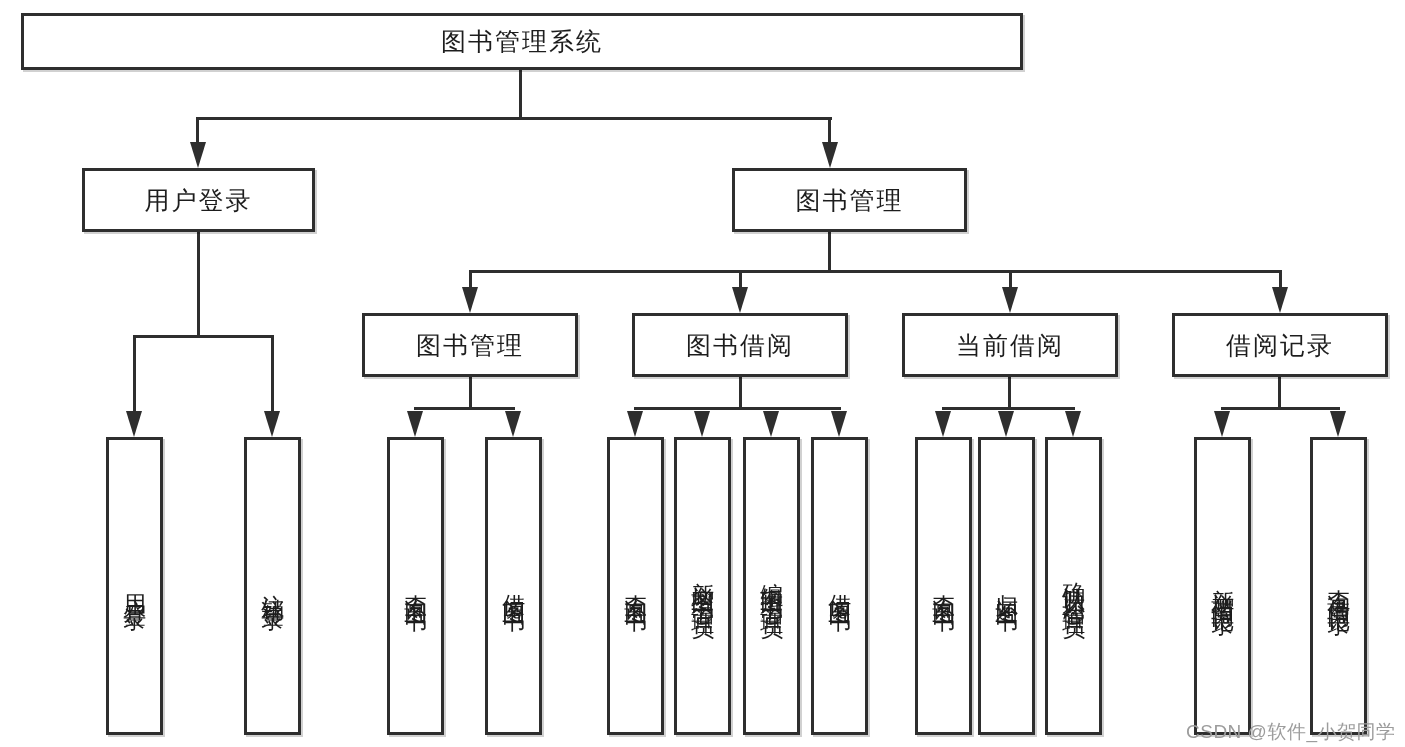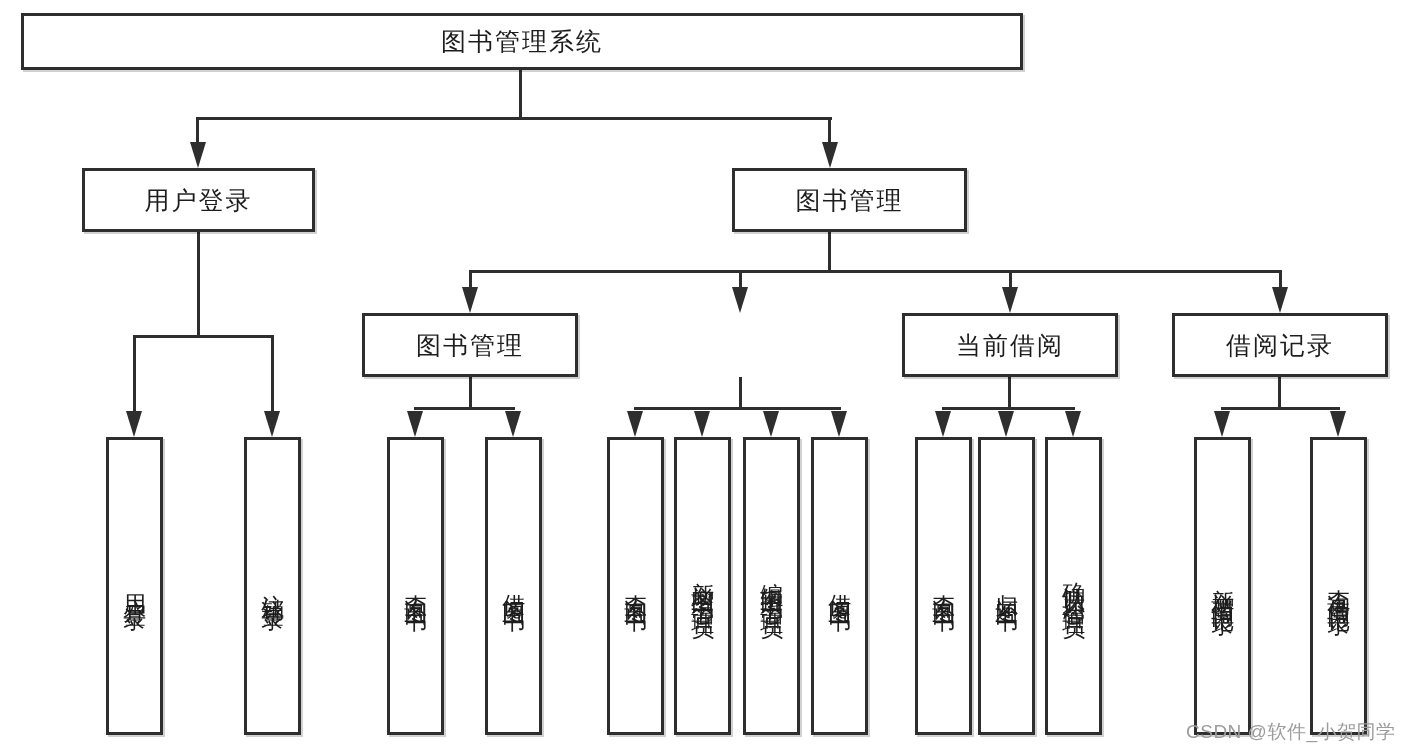--- a/index.html
+++ b/index.html
@@ -94,20 +94,23 @@
   <div class="vl" style="left:739px;top:270px;height:18px"></div>
   <div class="ar" style="left:732px;top:287px"></div>
   <div class="vl" style="left:1009px;top:270px;height:18px"></div>
   <div class="ar" style="left:1002px;top:287px"></div>
   <div class="vl" style="left:1279px;top:270px;height:18px"></div>
   <div class="ar" style="left:1272px;top:287px"></div>
 
   <div class="box" style="left:362px;top:313px;width:216px;height:64px">
     <span class="lbl">图书管理</span>
   </div>
+  <div class="box" style="left:632px;top:313px;width:216px;height:64px">
+    <span class="lbl">图书借阅</span>
+  </div>
   <div class="box" style="left:1172px;top:313px;width:216px;height:64px">
     <span class="lbl">借阅记录</span>
   </div>
   <div class="box" style="left:902px;top:313px;width:216px;height:64px">
     <span class="lbl">当前借阅</span>
   </div>
 
   <div class="vl" style="left:469px;top:377px;height:31px"></div>
   <div class="hl" style="left:414px;top:407px;width:101px"></div>
   <div class="ar" style="left:407px;top:411px"></div>

